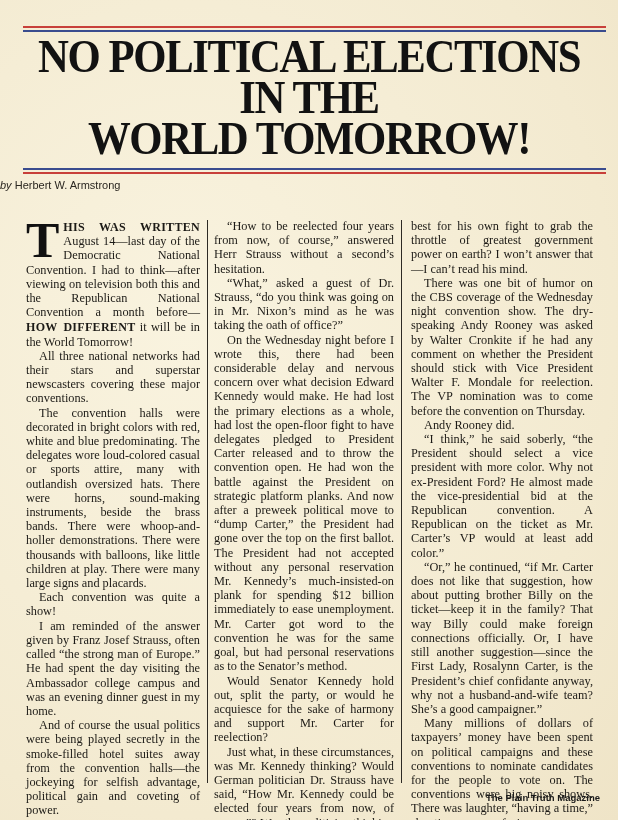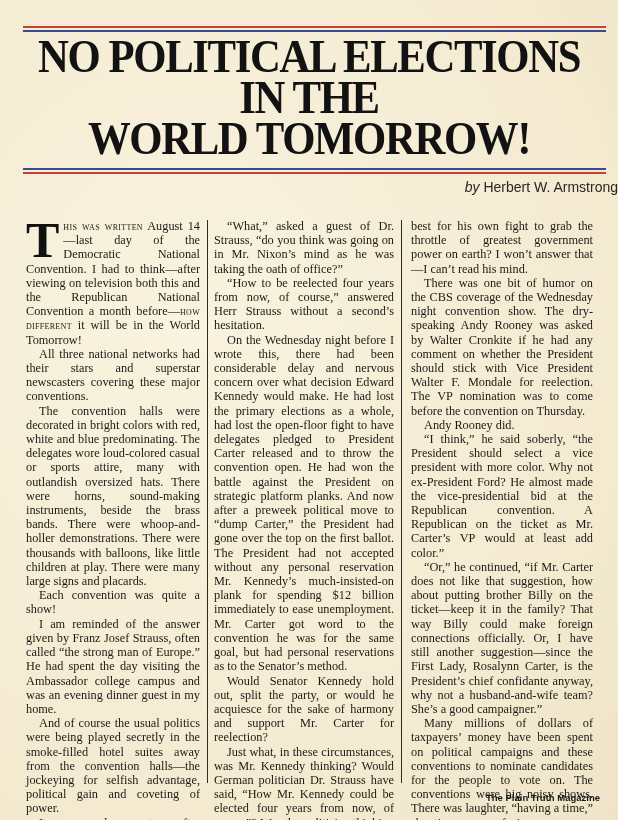--- a/index.html
+++ b/index.html
@@ -25,23 +25,23 @@
     position: absolute; left: 0; top: 36px; width: 618px;
     text-align: center;
     font-family: "Liberation Serif", "DejaVu Serif", serif;
     font-weight: bold;
     color: #121212;
     letter-spacing: -1.5px;
   }
   .headline div { font-size: 46px; line-height: 41px; transform: scaleX(0.93); }
 
   .byline {
-    position: absolute; left: 0; top: 179px; width: 618px; text-align: right;
+    position: absolute; left: 0; top: 179px; width: 618px; text-align: left;
     font-family: "Liberation Sans", "DejaVu Sans", sans-serif;
-    font-size: 14px; color: #2a2620;
+    font-size: 11px; color: #2a2620;
   }
   .byline em { font-style: italic; }
 
   .col {
     position: absolute; top: 219px;
     font-size: 12.3px; line-height: 14.2px;
     text-align: justify;
   }
   .col p { margin: 0; text-indent: 13px; }
   .col p.noind { text-indent: 0; }
@@ -50,21 +50,21 @@
   .col3 { left: 411px; width: 182px; }
 
   .divider { position: absolute; width: 1px; background: #2d2a24; top: 220px; height: 563px; }
   .d1 { left: 207px; }
   .d2 { left: 401px; }
 
   .dropcap {
     float: left; font-size: 50px; line-height: 40px; font-weight: bold;
     margin: 1px 4px 0 0; padding: 0; color: #111;
   }
-  .sc { font-variant: small-caps; font-size: 11px; letter-spacing: 0.3px; }
+  .sc { font-variant: small-caps; font-size: 17px; letter-spacing: 0.3px; font-weight: bold; }
 
   .footer {
     position: absolute; right: 18px; top: 792px;
     font-family: Liberation Sans, sans-serif;
     font-weight: bold; font-size: 9.5px; color: #1a1a1a;
   }
 </style>
 </head>
 <body>
 
@@ -100,22 +100,22 @@
     <p class="noind"><span class="dropcap">T</span><span class="sc">his was written</span><span> August 14—last day of the Democratic National Convention. I had to think—after viewing on television both this and the Republican National Convention a month before—</span><span class="sc">how different</span><span> it will be in the World Tomorrow!</span></p>
     <p>All three national networks had their stars and superstar newscasters covering these major conventions.</p>
     <p>The convention halls were decorated in bright colors with red, white and blue predominating. The delegates wore loud-colored casual or sports attire, many with outlandish oversized hats. There were horns, sound-making instruments, beside the brass bands. There were whoop-and-holler demonstrations. There were thousands with balloons, like little children at play. There were many large signs and placards.</p>
     <p>Each convention was quite a show!</p>
     <p>I am reminded of the answer given by Franz Josef Strauss, often called “the strong man of Europe.” He had spent the day visiting the Ambassador college campus and was an evening dinner guest in my home.</p>
     <p>And of course the usual politics were being played secretly in the smoke-filled hotel suites away from the convention halls—the jockeying for selfish advantage, political gain and coveting of power.</p>
     <p>It was a day or two after Richard M. Nixon had taken the oath of office after his first inauguration, January, 1969.</p>
   </div>
 
   <div class="col col2">
+    <p>“How to be reelected four years from now, of course,” answered Herr Strauss without a second’s hesitation.</p>
     <p>“What,” asked a guest of Dr. Strauss, “do you think was going on in Mr. Nixon’s mind as he was taking the oath of office?”</p>
-    <p>“How to be reelected four years from now, of course,” answered Herr Strauss without a second’s hesitation.</p>
     <p>On the Wednesday night before I wrote this, there had been considerable delay and nervous concern over what decision Edward Kennedy would make. He had lost the primary elections as a whole, had lost the open-floor fight to have delegates pledged to President Carter released and to throw the convention open. He had won the battle against the President on strategic platform planks. And now after a preweek political move to “dump Carter,” the President had gone over the top on the first ballot. The President had not accepted without any personal reservation Mr. Kennedy’s much-insisted-on plank for spending $12 billion immediately to ease unemployment. Mr. Carter got word to the convention he was for the same goal, but had personal reservations as to the Senator’s method.</p>
     <p>Would Senator Kennedy hold out, split the party, or would he acquiesce for the sake of harmony and support Mr. Carter for reelection?</p>
     <p><span>Just what, in these circumstances, was Mr. Kennedy thinking? Would German politician Dr. Strauss have said, “How Mr. Kennedy could be elected four years from now, of course”? Was the politician thinking of what is best for the </span></p>
   </div>
 
   <div class="col col3">
     <p class="noind">best for his own fight to grab the throttle of greatest government power on earth? I won’t answer that—I can’t read his mind.</p>
     <p>There was one bit of humor on the CBS coverage of the Wednesday night convention show. The dry-speaking Andy Rooney was asked by Walter Cronkite if he had any comment on whether the President should stick with Vice President Walter F. Mondale for reelection. The VP nomination was to come before the convention on Thursday.</p>
     <p>Andy Rooney did.</p>
     <p>“I think,” he said soberly, “the President should select a vice president with more color. Why not ex-President Ford? He almost made the vice-presidential bid at the Republican convention. A Republican on the ticket as Mr. Carter’s VP would at least add color.”</p>

